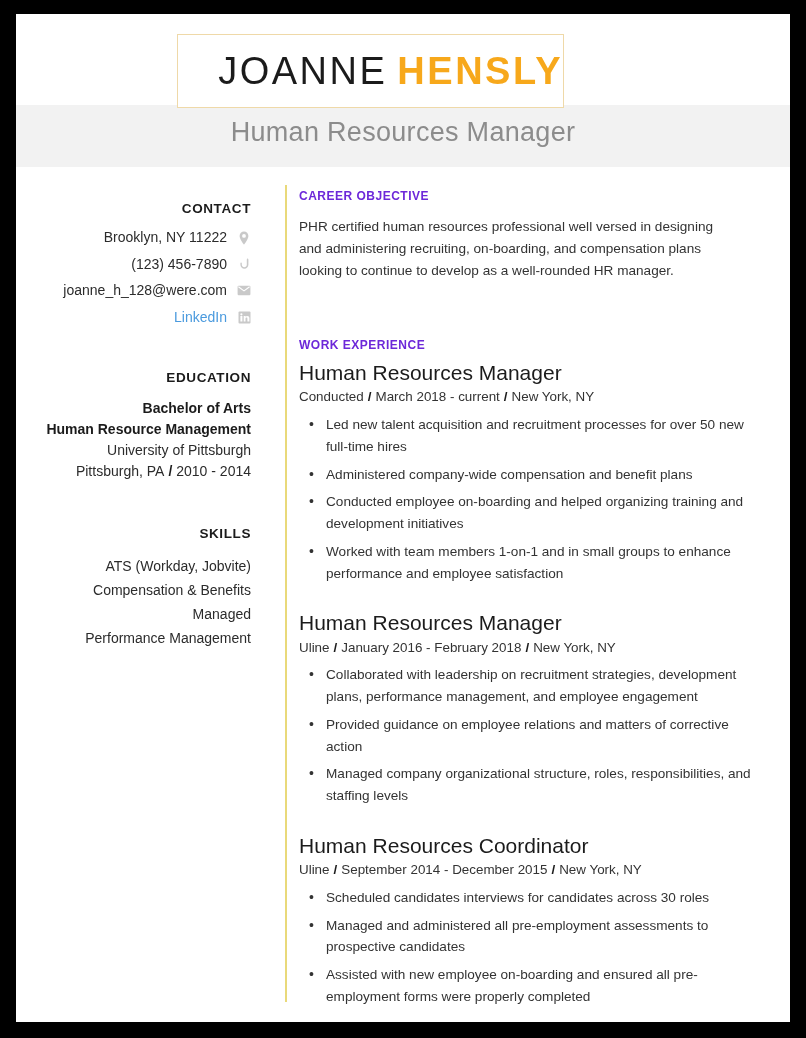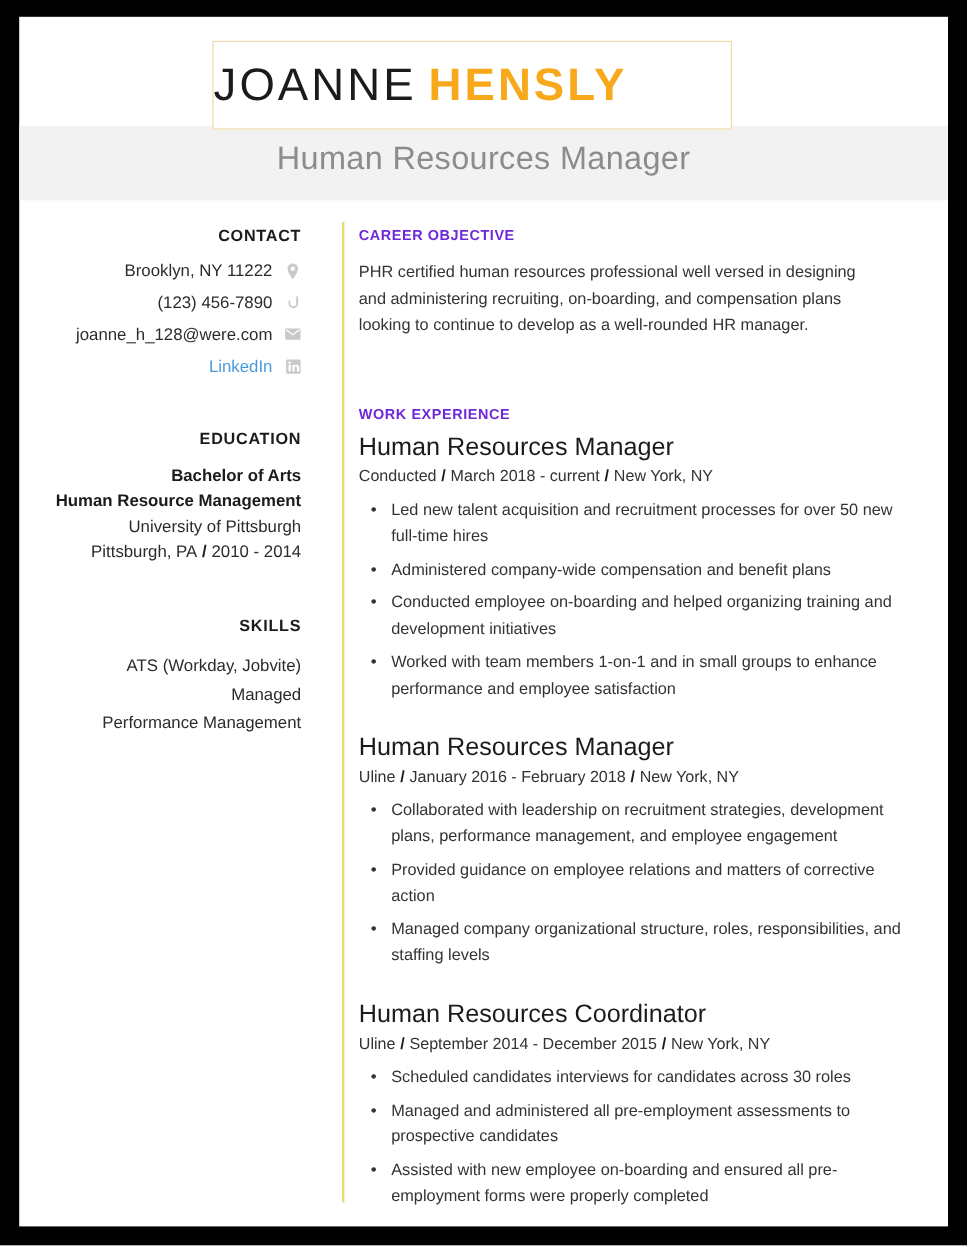--- a/index.html
+++ b/index.html
@@ -42,28 +42,28 @@
     left: 0;
     right: 0;
     top: 91px;
     height: 62px;
     background: #f2f2f2;
   }
   .name-box {
     position: absolute;
     left: 161px;
     top: 20px;
-    width: 433px;
+    width: 387px;
     height: 74px;
     box-sizing: border-box;
     border: 1px solid #efd9a8;
     background: #ffffff;
     display: flex;
     align-items: center;
-    justify-content: flex-start;
+    justify-content: flex-end;
   }
   .name-line {
     white-space: nowrap;
     font-size: 38px;
     letter-spacing: 2.5px;
     line-height: 1;
   }
   .name-first {
     color: #1b1b1b;
     font-weight: 400;
@@ -116,21 +116,21 @@
   }
 
   
   .side-heading {
     font-size: 13.5px;
     font-weight: 700;
     color: #1b1b1b;
     letter-spacing: 0.6px;
     margin: 0 0 13px 0;
   }
-  .side-heading.contact-h { margin-top: 0; }
+  .side-heading.contact-h { margin-top: 12px; }
   .side-block { margin-bottom: 44px; }
 
   .contact-row {
     display: flex;
     align-items: center;
     justify-content: flex-end;
     margin-bottom: 9px;
   }
   .contact-text {
     font-size: 14px;
@@ -295,20 +295,21 @@
           <div class="edu-line bold">Human Resource Management</div>
           <div class="edu-line">University of Pittsburgh</div>
           <div class="edu-line">
             <span>Pittsburgh, PA</span><span class="sep-bold">/</span><span>2010 - 2014</span>
           </div>
         </div>
 
         <div class="side-block">
           <div class="side-heading">SKILLS</div>
           <div class="skill-line">ATS (Workday, Jobvite)</div>
+          <div class="skill-line">Compensation &amp; Benefits</div>
           <div class="skill-line">Managed</div>
           <div class="skill-line">Performance Management</div>
         </div>
 
       </div>
 
       <div class="col-right">
 
         <div>
           <div class="sec-heading">CAREER OBJECTIVE</div>

